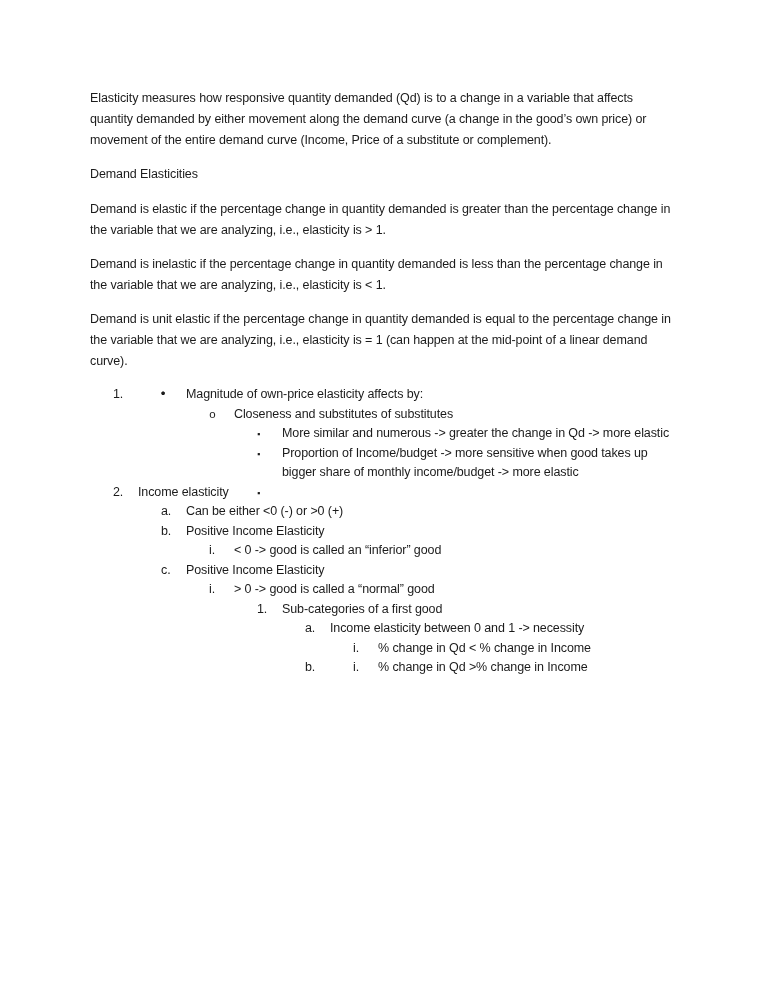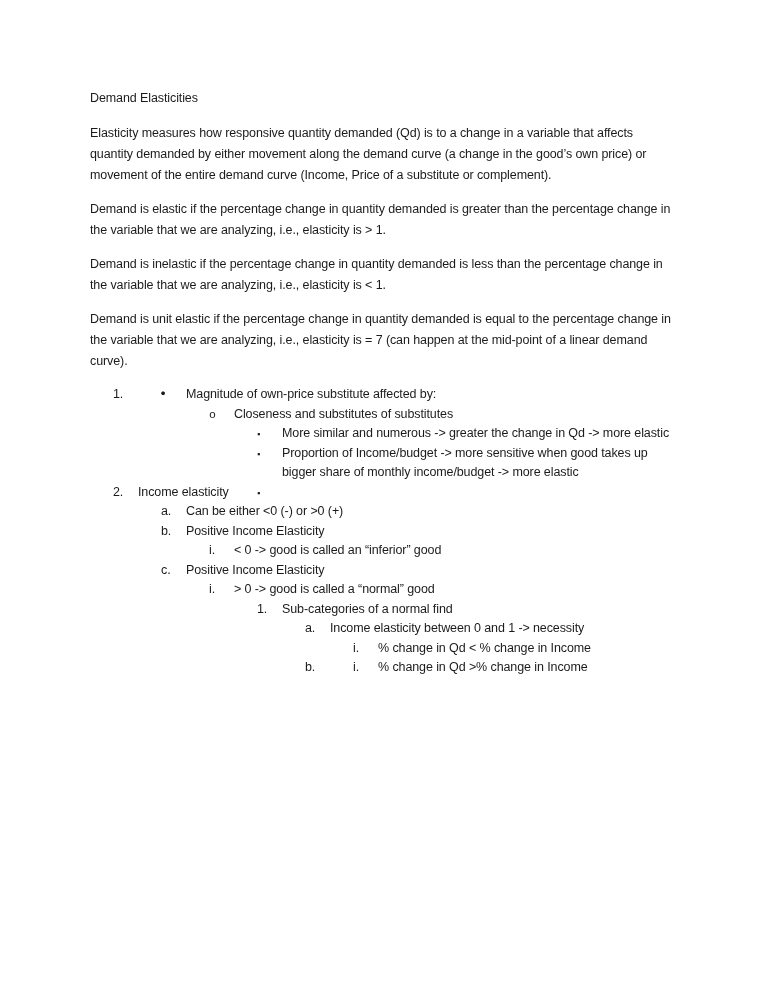--- a/index.html
+++ b/index.html
@@ -40,40 +40,40 @@
   .lv6 { padding-left: 288px; } .lv6 > .marker { left: 263px; }
   .marker.bullet { font-size: 12px; }
   .marker.square { font-size: 9px; top: 1px; }
   .marker.circle { font-family: "Liberation Mono", monospace; font-size: 11.5px; }
 </style>
 </head>
 <body>
 
 <div class="page">
 
+  <p class="para">Elasticity measures how responsive quantity demanded (Qd) is to a change in a variable that affects quantity demanded by either movement along the demand curve (a change in the good’s own price) or movement of the entire demand curve (Income, Price of a substitute or complement).</p>
+
   <p class="para title">Demand Elasticities</p>
-
-  <p class="para">Elasticity measures how responsive quantity demanded (Qd) is to a change in a variable that affects quantity demanded by either movement along the demand curve (a change in the good’s own price) or movement of the entire demand curve (Income, Price of a substitute or complement).</p>
   <p class="para">Demand is elastic if the percentage change in quantity demanded is greater than the percentage change in the variable that we are analyzing, i.e., elasticity is &gt; 1.</p>
   <p class="para">Demand is inelastic if the percentage change in quantity demanded is less than the percentage change in the variable that we are analyzing, i.e., elasticity is &lt; 1.</p>
-  <p class="para">Demand is unit elastic if the percentage change in quantity demanded is equal to the percentage change in the variable that we are analyzing, i.e., elasticity is =  7 (can happen at the mid-point of a linear demand curve).</p>
+  <p class="para">Demand is unit elastic if the percentage change in quantity demanded is equal to the percentage change in the variable that we are analyzing, i.e., elasticity is =  1 (can happen at the mid-point of a linear demand curve).</p>
 
   <div class="list">
 
     <div class="li lv1">
       <span class="marker">1.</span>
     </div>
 
     <div class="li lv2">
       <span class="marker bullet">•</span>
     </div>
 
     <div class="li lv2">
       <span class="marker bullet">•</span>
-      <span class="li-text">Magnitude of own-price substitute affected by:</span>
+      <span class="li-text">Magnitude of own-price elasticity affects by:</span>
     </div>
 
     <div class="li lv3">
       <span class="marker circle">o</span>
       <span class="li-text">Closeness and substitutes of substitutes</span>
     </div>
 
     <div class="li lv4">
       <span class="marker square">▪</span>
       <span class="li-text">More similar and numerous -&gt; greater the change in Qd -&gt; more elastic</span>
@@ -113,21 +113,21 @@
       <span class="li-text">Positive Income Elasticity</span>
     </div>
 
     <div class="li lv3">
       <span class="marker">i.</span>
       <span class="li-text">&gt; 0 -&gt; good is called a “normal” good</span>
     </div>
 
     <div class="li lv4">
       <span class="marker">1.</span>
-      <span class="li-text">Sub-categories of a normal find</span>
+      <span class="li-text">Sub-categories of a first good</span>
     </div>
 
     <div class="li lv5">
       <span class="marker">a.</span>
       <span class="li-text">Income elasticity between 0 and 1 -&gt; necessity</span>
     </div>
 
     <div class="li lv6">
       <span class="marker">i.</span>
       <span class="li-text">% change in Qd &lt; % change in Income</span>

